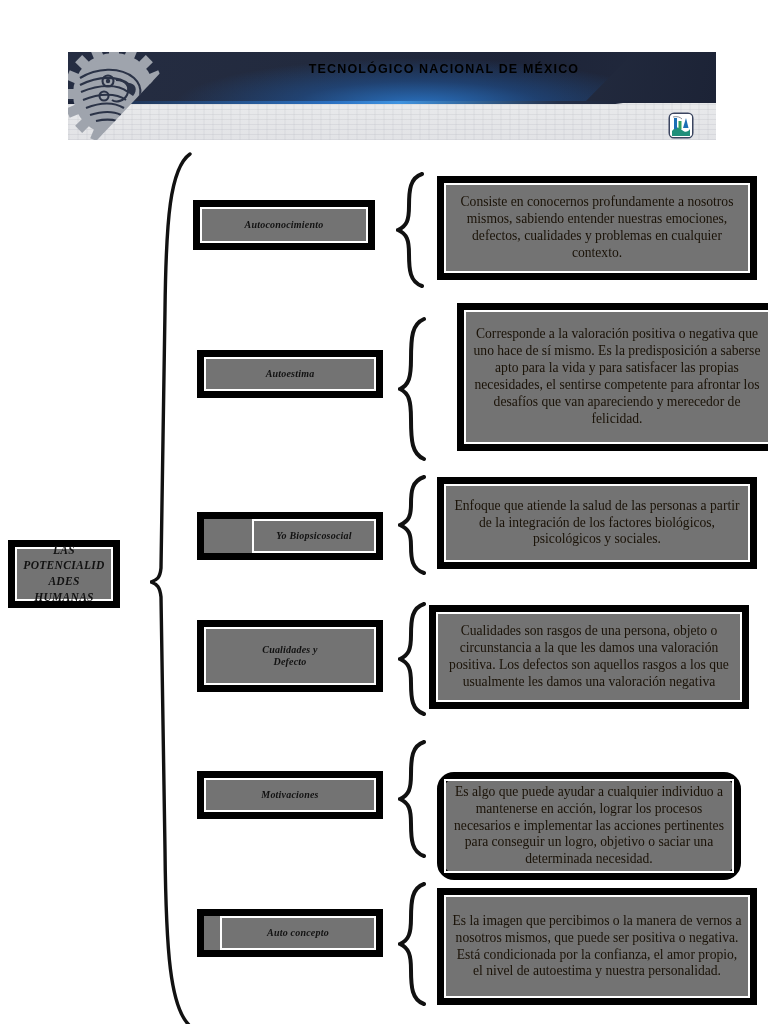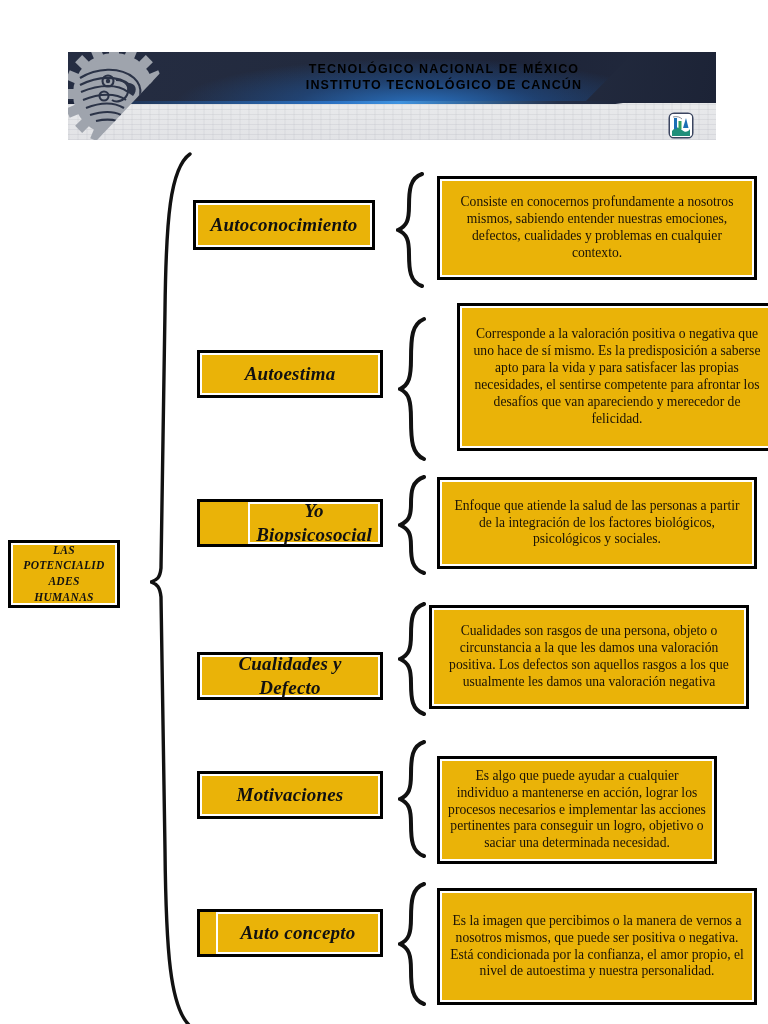--- a/index.html
+++ b/index.html
@@ -96,22 +96,22 @@
     height: 23px;
     background: #f2f3f3;
     border-radius: 4px;
     box-shadow: 0 0 0 1.5px #3b4560;
     overflow: hidden;
   }
 
   
   .node {
     position: absolute;
-    background: #eab308;
-    border: 3px solid #000000;
+    background: #737373;
+    border: 7px solid #000000;
     box-sizing: border-box;
     display: flex;
     align-items: center;
     justify-content: center;
   }
   .node .inner {
     border: 2px solid #ffffff;
     width: 100%;
     height: 100%;
     box-sizing: border-box;
@@ -129,21 +129,21 @@
   #root-node .txt {
     font-weight: bold;
     font-style: italic;
     font-size: 11.5px;
     letter-spacing: .3px;
     line-height: 1.35;
   }
   .branch-node .txt {
     font-weight: bold;
     font-style: italic;
-    font-size: 19px;
+    font-size: 10px;
     letter-spacing: .2px;
     line-height: 1.25;
   }
   .desc-node .txt {
     font-size: 13.6px;
     line-height: 1.24;
     color: #1a1207;
   }
 
   
@@ -202,21 +202,20 @@
         <g fill="#2b3347">
           <circle cx="-6" cy="-13" r="2.2"></circle>
           <path d="M14 -11 C 22 -11, 24 -4, 19 2 L 13 -2 Z"></path>
         </g>
       </g>
     </svg>
   </div>
 
   <div class="hdr-title">
     <div>TECNOLÓGICO NACIONAL DE MÉXICO</div>
-    <div>INSTITUTO TECNOLÓGICO DE CANCÚN</div>
   </div>
 
   <div class="hdr-emblem">
     <svg width="22" height="23" viewBox="0 0 22 23">
       <rect x="0" y="0" width="22" height="23" fill="#ffffff"></rect>
       <path d="M2 17 C 6 12, 9 13, 12 16 C 15 19, 18 18, 20 15 L20 22 L2 22 Z" fill="#1f8f7a"></path>
       <rect x="4" y="4" width="3" height="11" fill="#1b6fb5"></rect>
       <rect x="8.5" y="7" width="3" height="8" fill="#2fa05f"></rect>
       <path d="M13 14 L16 4 L18.5 14 Z" fill="#1b6fb5"></path>
       <path d="M3 3 C 7 2, 10 3, 12 5" stroke="#6b7280" stroke-width="0.8" fill="none"></path>
@@ -266,38 +265,38 @@
     <path d="M26 4 C 14 9, 13 22, 13 44 C 13 62, 11 70, 2 74 C 11 78, 13 86, 13 104
              C 13 126, 14 139, 26 144" stroke="#111111" stroke-width="4" stroke-linecap="round"></path>
   </svg>
 </div>
 <div class="node desc-node" style="left:457px; top:303px; width:320px; height:148px;">
   <div class="inner">
     <div class="txt">Corresponde a la valoración positiva o negativa que uno hace de sí mismo. Es la predisposición a saberse apto para la vida y para satisfacer las propias necesidades, el sentirse competente para afrontar los desafíos que van apareciendo y merecedor de felicidad.</div>
   </div>
 </div>
 
-<div class="node branch-node" style="left:197px; top:499px; width:186px; height:48px;padding-left:48px;">
+<div class="node branch-node" style="left:197px; top:512px; width:186px; height:48px;padding-left:48px;">
   <div class="inner">
     <div class="txt" style="white-space:pre-line;">Yo Biopsicosocial</div>
   </div>
 </div>
 <div class="brace" style="left:398px; top:473px; width:34px; height:104px;">
   <svg width="34" height="104" viewBox="0 0 34 104" fill="none">
     <path d="M26 4 C 14 8, 13 18, 13 31 C 13 43, 11 48, 2 52 C 11 56, 13 61, 13 73
              C 13 86, 14 96, 26 100" stroke="#111111" stroke-width="4" stroke-linecap="round"></path>
   </svg>
 </div>
 <div class="node desc-node" style="left:437px; top:477px; width:320px; height:92px;">
   <div class="inner">
     <div class="txt">Enfoque que atiende la salud de las personas a partir de la integración de los factores biológicos, psicológicos y sociales.</div>
   </div>
 </div>
 
-<div class="node branch-node" style="left:197px; top:620px; width:186px; height:48px;margin-top:32px;">
+<div class="node branch-node" style="left:197px; top:620px; width:186px; height:72px;">
   <div class="inner">
     <div class="txt" style="white-space:pre-line;">Cualidades y
 Defecto</div>
   </div>
 </div>
 <div class="brace" style="left:398px; top:600px; width:34px; height:118px;">
   <svg width="34" height="118" viewBox="0 0 34 118" fill="none">
     <path d="M26 4 C 14 8, 13 19, 13 35 C 13 49, 11 55, 2 59 C 11 63, 13 69, 13 83
              C 13 99, 14 110, 26 114" stroke="#111111" stroke-width="4" stroke-linecap="round"></path>
   </svg>
@@ -312,21 +311,21 @@
   <div class="inner">
     <div class="txt" style="white-space:pre-line;">Motivaciones</div>
   </div>
 </div>
 <div class="brace" style="left:398px; top:738px; width:34px; height:122px;">
   <svg width="34" height="122" viewBox="0 0 34 122" fill="none">
     <path d="M26 4 C 14 8, 13 20, 13 36 C 13 51, 11 57, 2 61 C 11 65, 13 71, 13 86
              C 13 102, 14 114, 26 118" stroke="#111111" stroke-width="4" stroke-linecap="round"></path>
   </svg>
 </div>
-<div class="node desc-node" style="left:437px; top:756px; width:280px; height:108px;">
+<div class="node desc-node" style="left:437px; top:772px; width:304px; height:108px;border-radius:17px;">
   <div class="inner">
     <div class="txt">Es algo que puede ayudar a cualquier individuo a mantenerse en acción, lograr los procesos necesarios e implementar las acciones pertinentes para conseguir un logro, objetivo o saciar una determinada necesidad.</div>
   </div>
 </div>
 
 <div class="node branch-node" style="left:197px; top:909px; width:186px; height:48px;padding-left:16px;">
   <div class="inner">
     <div class="txt" style="white-space:pre-line;">Auto concepto</div>
   </div>
 </div>

